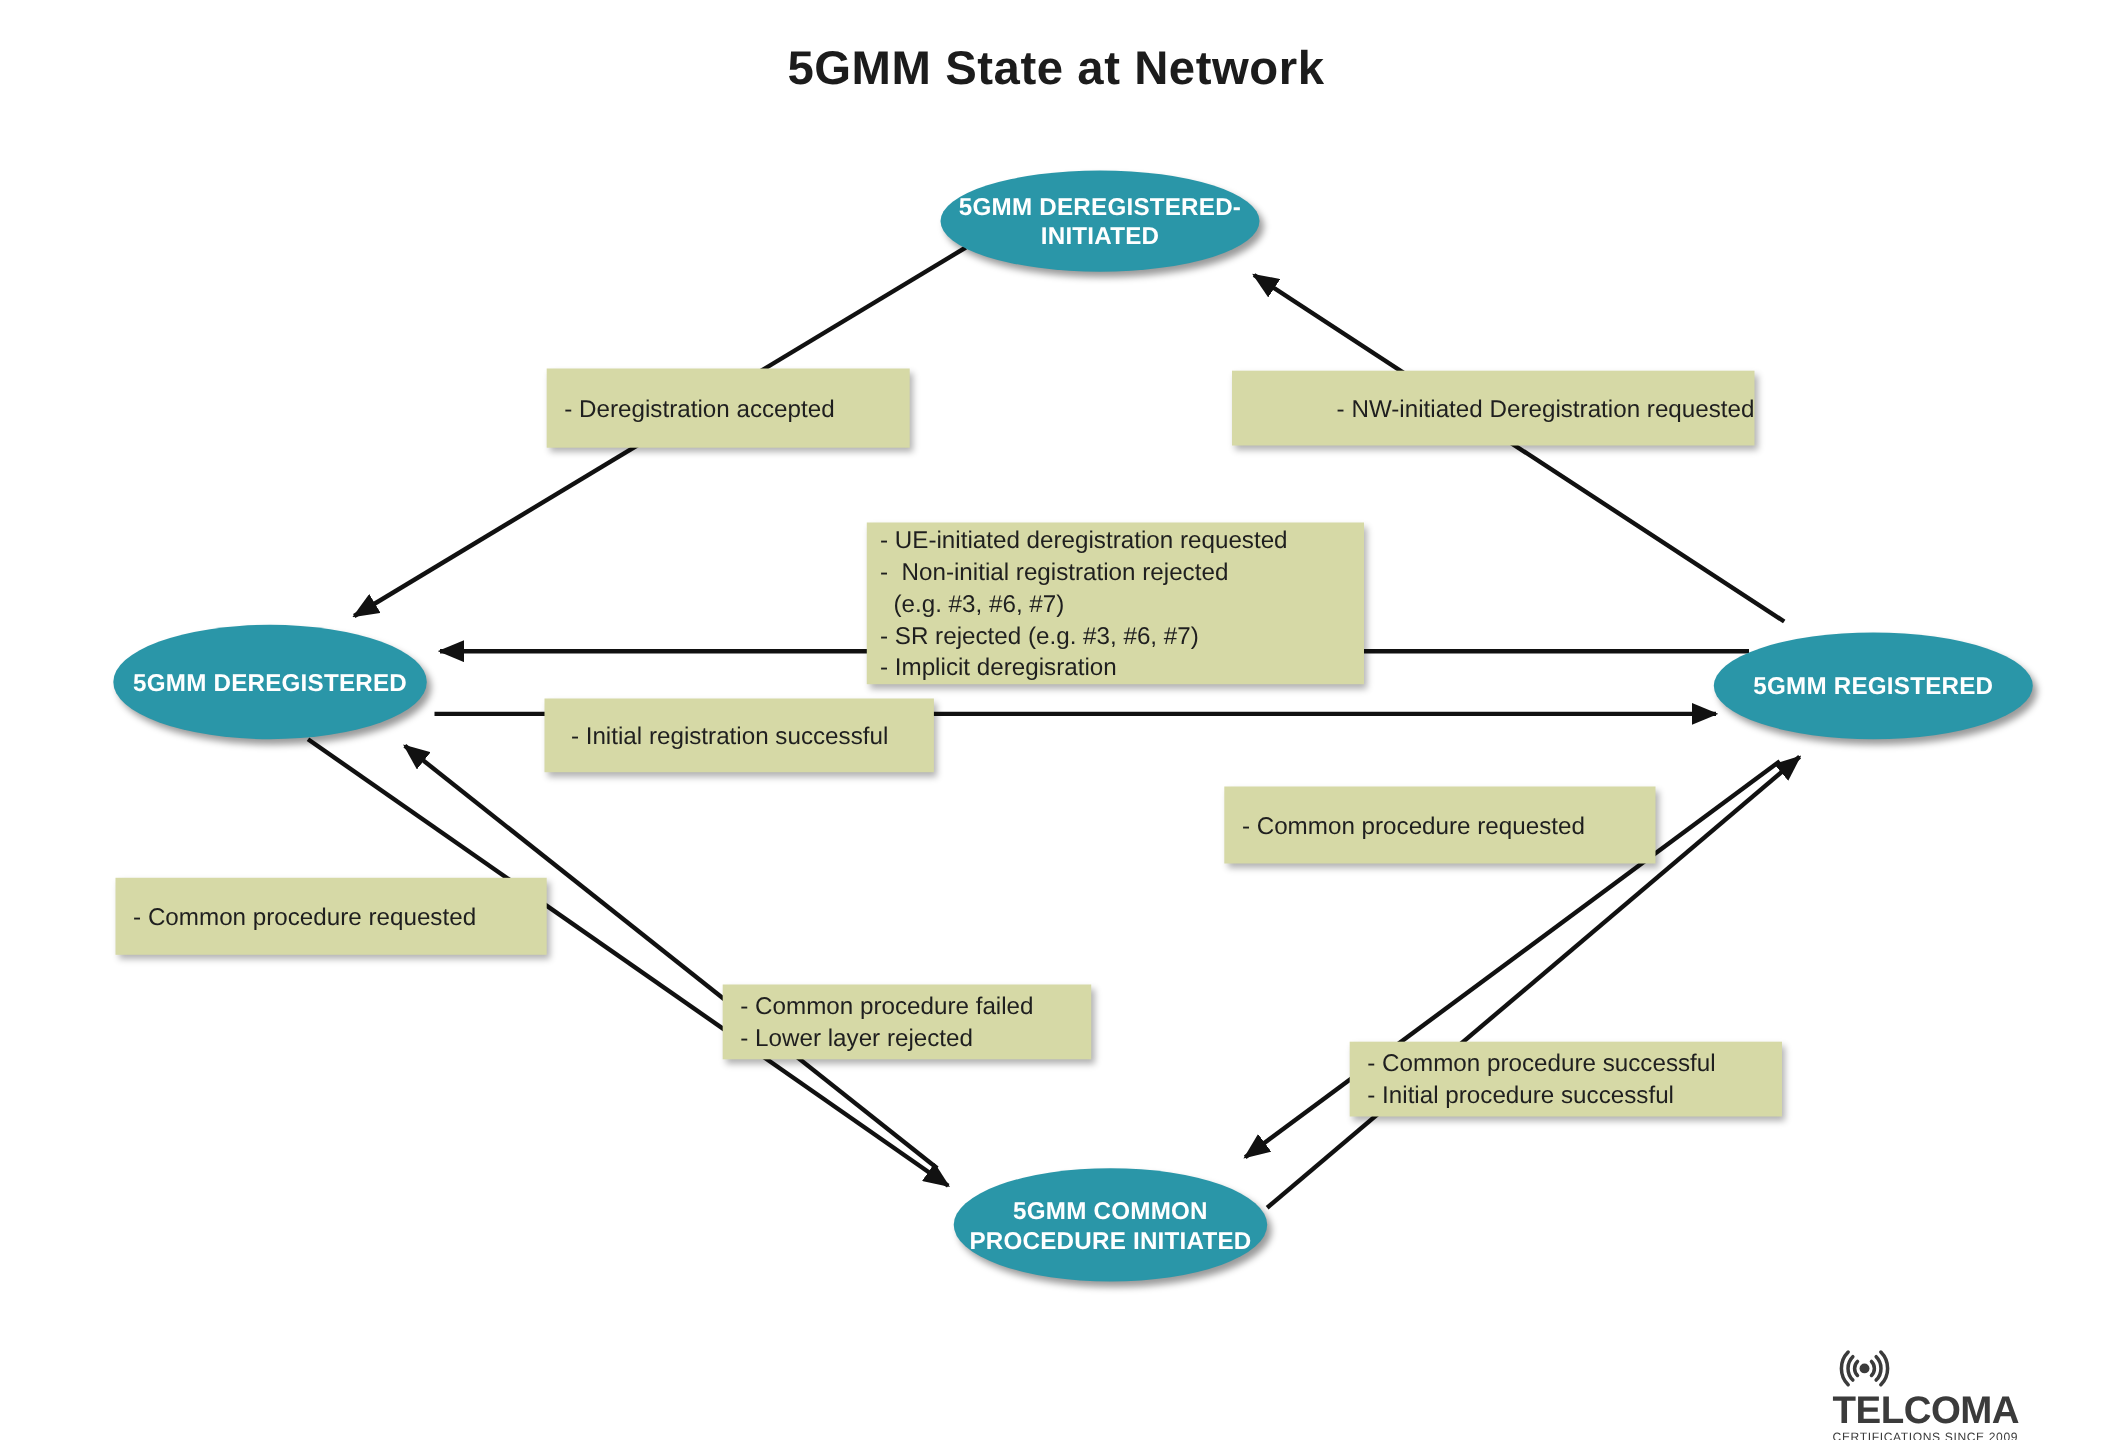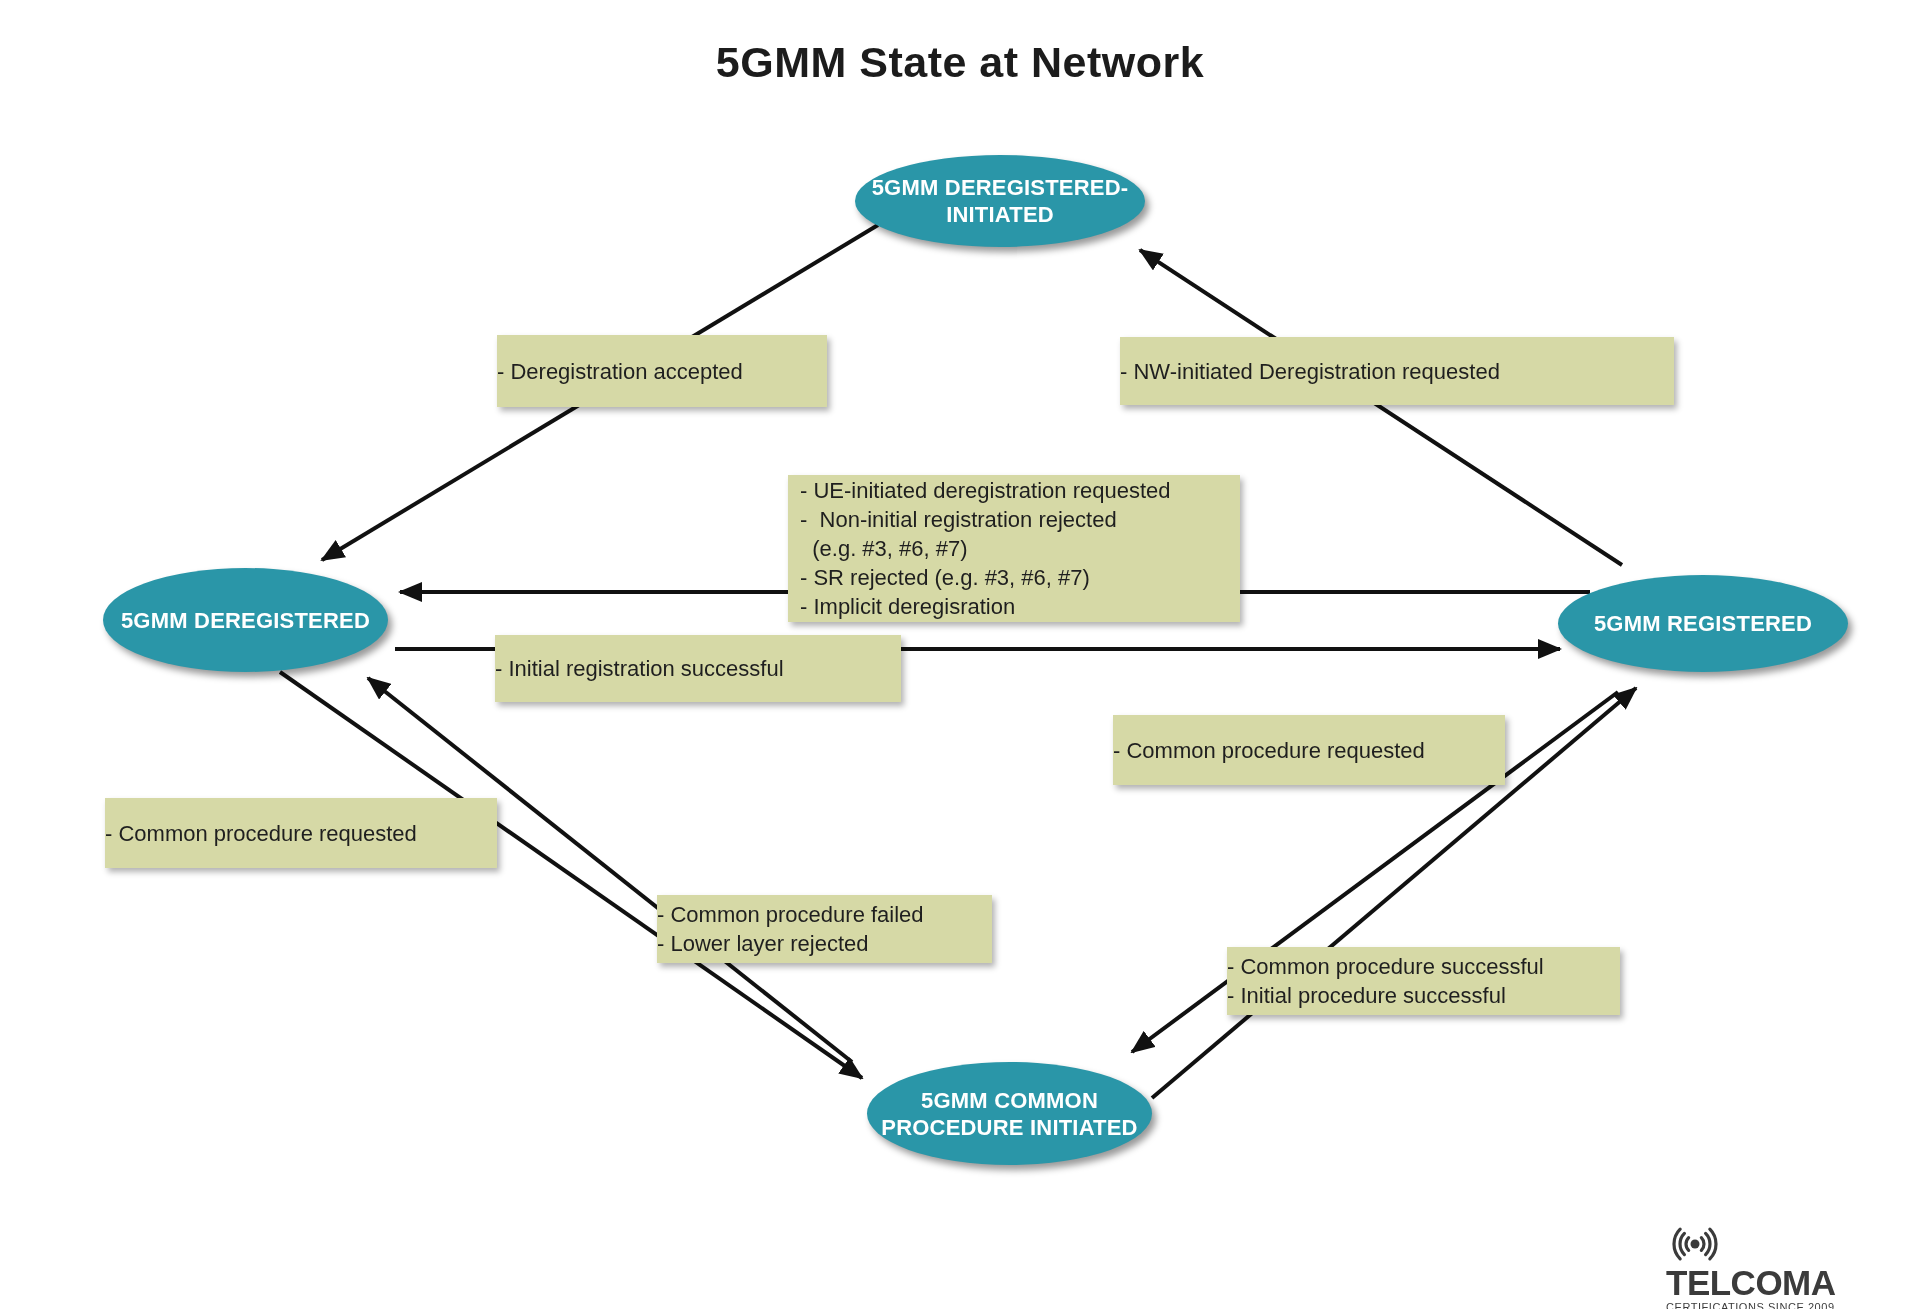--- a/index.html
+++ b/index.html
@@ -10,40 +10,40 @@
   .page-title{
     position:absolute;top:38px;left:0;width:100%;margin:0;
     text-align:center;font-size:43px;font-weight:600;color:#1c1c1c;letter-spacing:0.5px;
   }
   .arrows{position:absolute;left:0;top:0;z-index:1;}
   .label-box{
     position:absolute;z-index:2;background:#d6d9a6;
     box-shadow:3px 4px 6px rgba(0,0,0,0.30);
     display:flex;flex-direction:column;justify-content:center;
     color:#1f1f1f;font-size:22px;line-height:29px;
-    padding-left:0;box-sizing:border-box;
+    padding-left:16px;box-sizing:border-box;
   }
   .box-line{white-space:pre;}
   .state{
     position:absolute;z-index:3;background:#2a96a8;border-radius:50%;
     box-shadow:4px 5px 7px rgba(0,0,0,0.40);
     display:flex;flex-direction:column;justify-content:center;align-items:center;
     color:#ffffff;font-weight:700;font-size:22px;line-height:27px;text-align:right;
     letter-spacing:0.2px;
   }
   
   .st-top{left:855px;top:155px;width:290px;height:92px;}
   .st-left{left:103px;top:568px;width:285px;height:104px;}
   .st-right{left:1558px;top:575px;width:290px;height:97px;}
   .st-bottom{left:867px;top:1062px;width:285px;height:103px;}
   
   .bx-dereg-accepted{left:497px;top:335px;width:330px;height:72px;}
-  .bx-nw{left:1120px;top:337px;width:554px;height:68px;}
+  .bx-nw{left:1120px;top:337px;width:475px;height:68px;align-items:flex-end;}
   .bx-ue{left:788px;top:475px;width:452px;height:147px;padding-left:12px;}
-  .bx-initreg{left:495px;top:635px;width:406px;height:67px;padding-left:0;}
+  .bx-initreg{left:495px;top:635px;width:354px;height:67px;padding-left:24px;}
   .bx-common-right{left:1113px;top:715px;width:392px;height:70px;}
   .bx-common-left{left:105px;top:798px;width:392px;height:70px;}
   .bx-failed{left:657px;top:895px;width:335px;height:68px;}
   .bx-success{left:1227px;top:947px;width:393px;height:68px;}
   
   .logo{
     position:absolute;left:1664px;top:1218px;z-index:2;
     display:flex;flex-direction:column;align-items:flex-start;color:#3b3b3b;
   }
   .logo-text{display:flex;flex-direction:column;margin-left:2px;}

